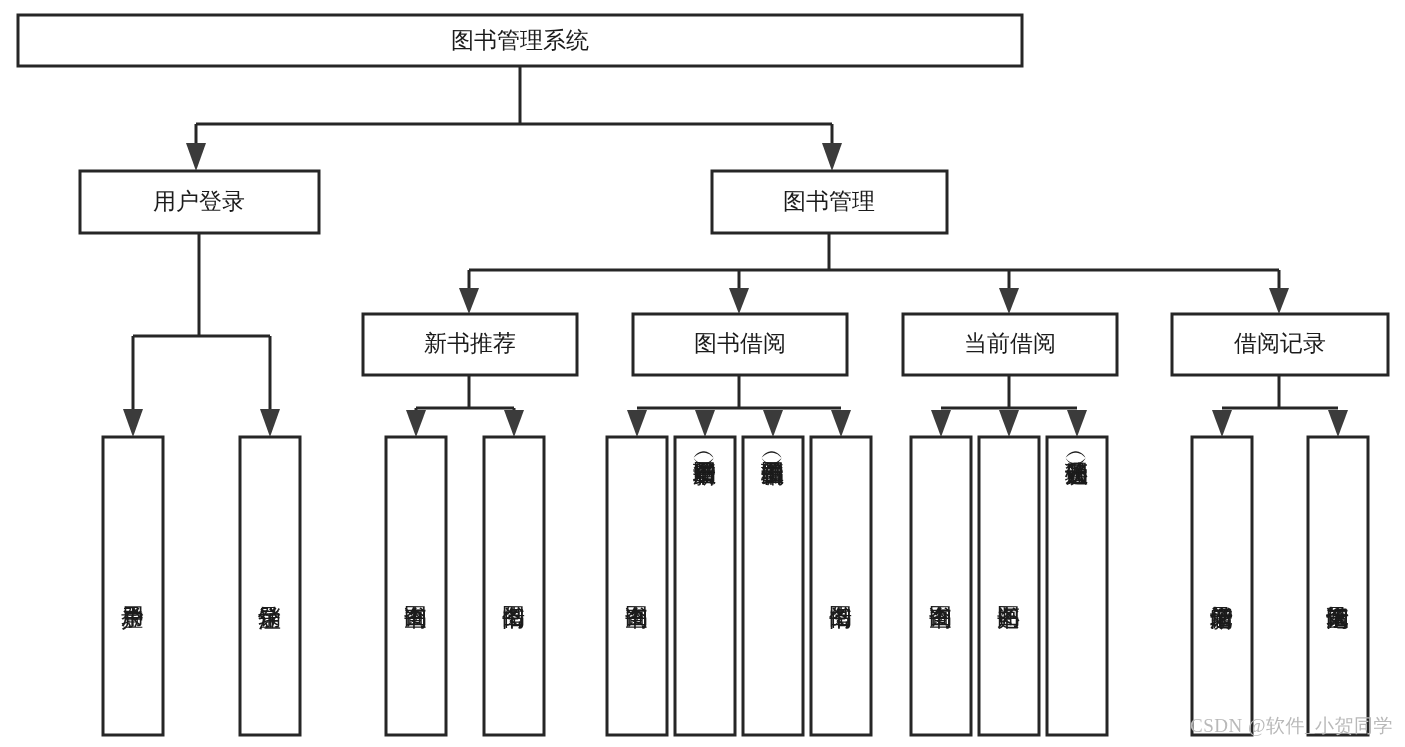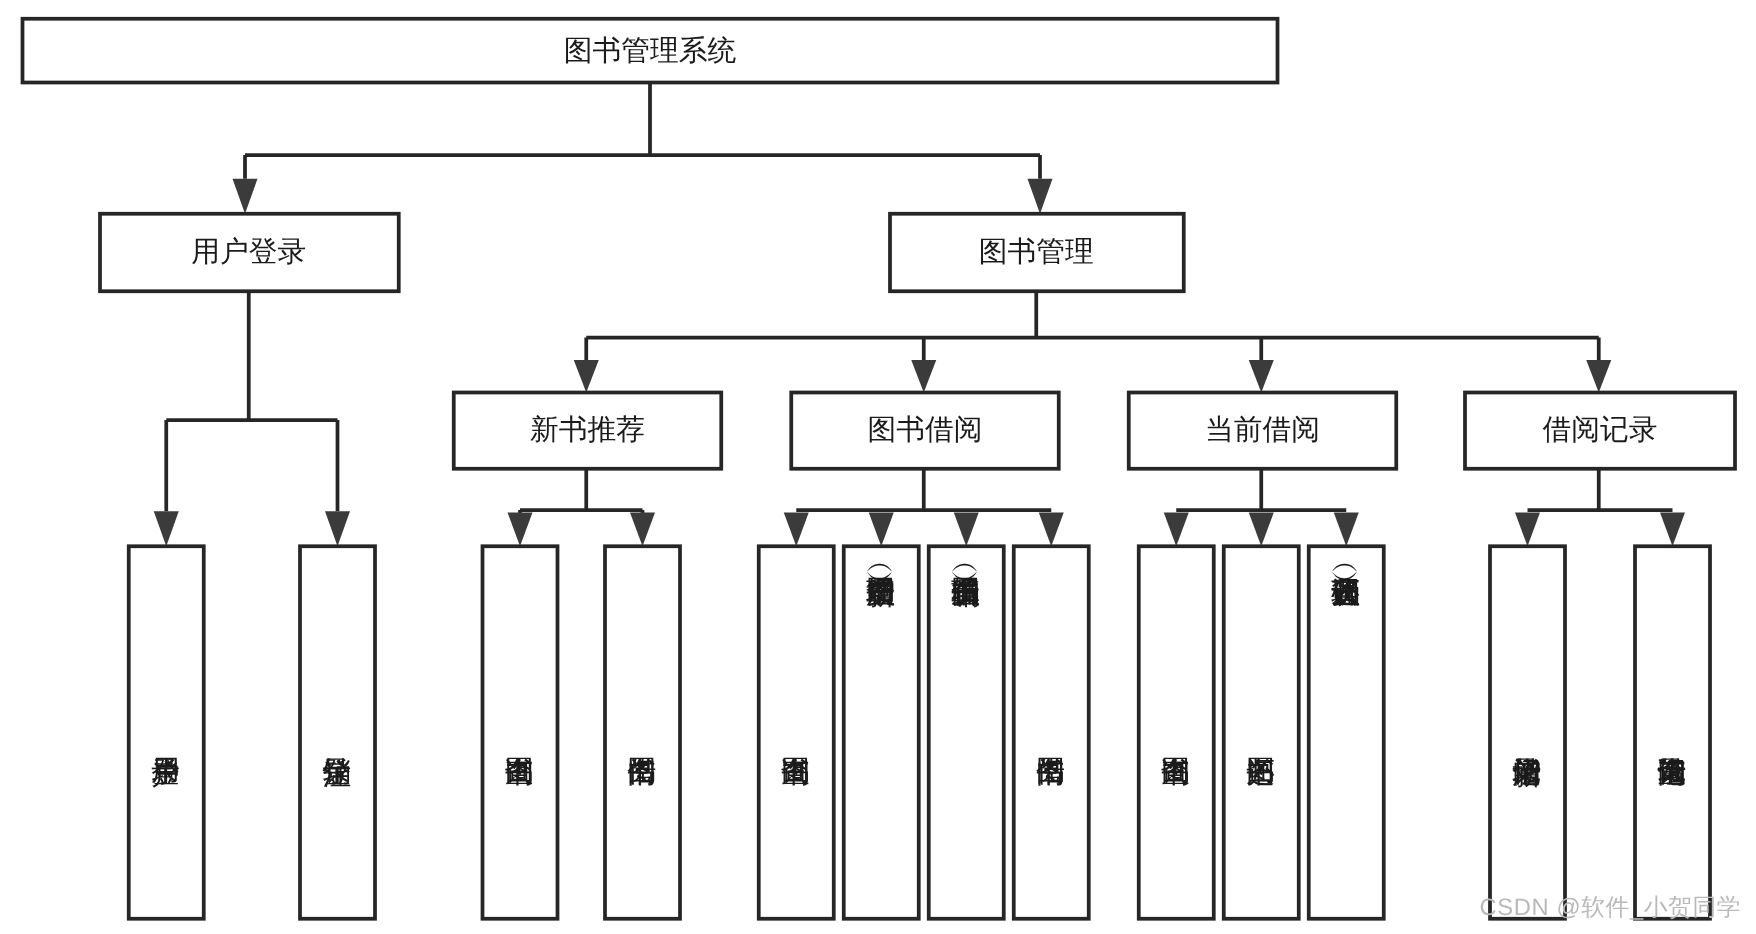--- a/index.html
+++ b/index.html
@@ -55,21 +55,21 @@
     fill: #1b1b1b;
     writing-mode: vertical-rl;
     text-orientation: upright;
     text-anchor: middle;
     white-space: pre;
   }
   .watermark-text {
     position: absolute;
     right: 12px;
     bottom: 8px;
-    font-family: Liberation Sans, sans-serif;
+    font-family: Liberation Serif, serif;
     font-size: 19px;
     color: #b9b9b9;
     letter-spacing: 0.5px;
     pointer-events: none;
     user-select: none;
   }
 </style>
 </head>
 <body>
 

